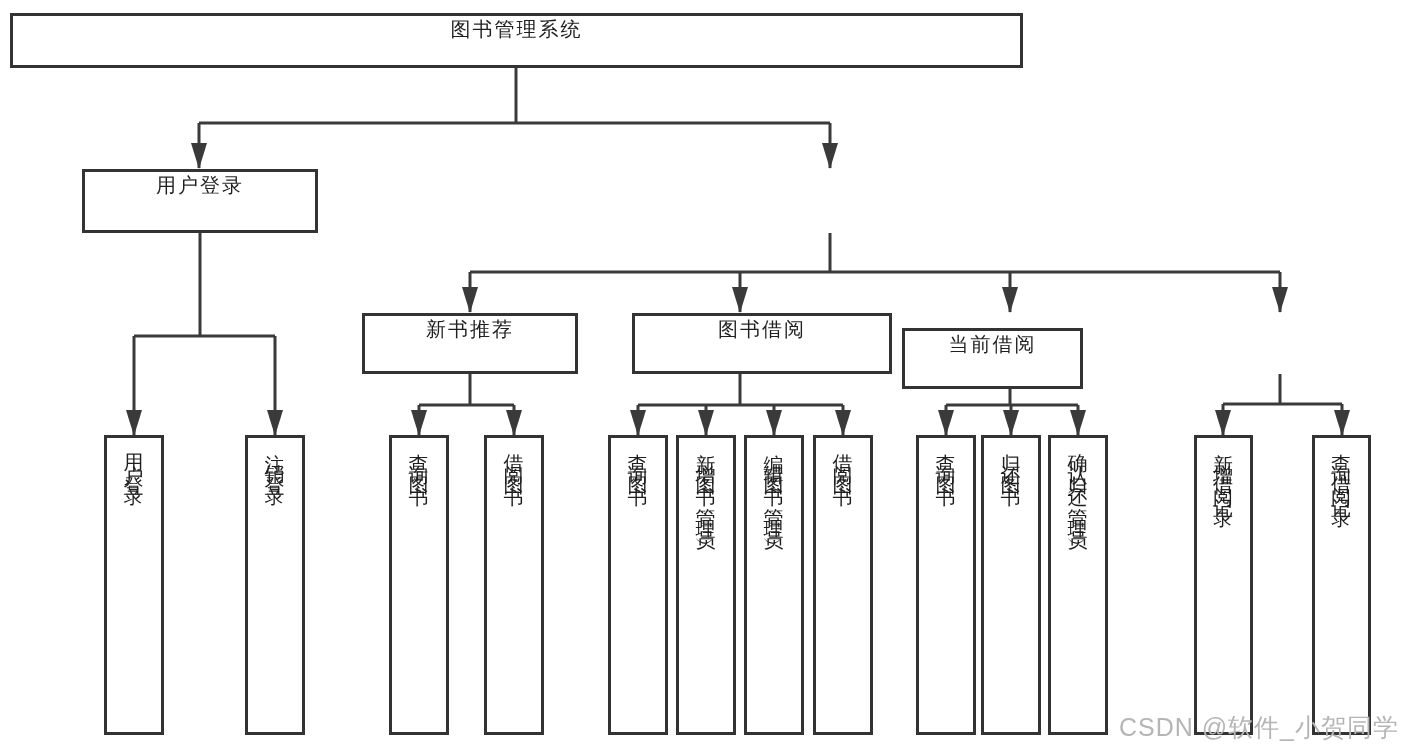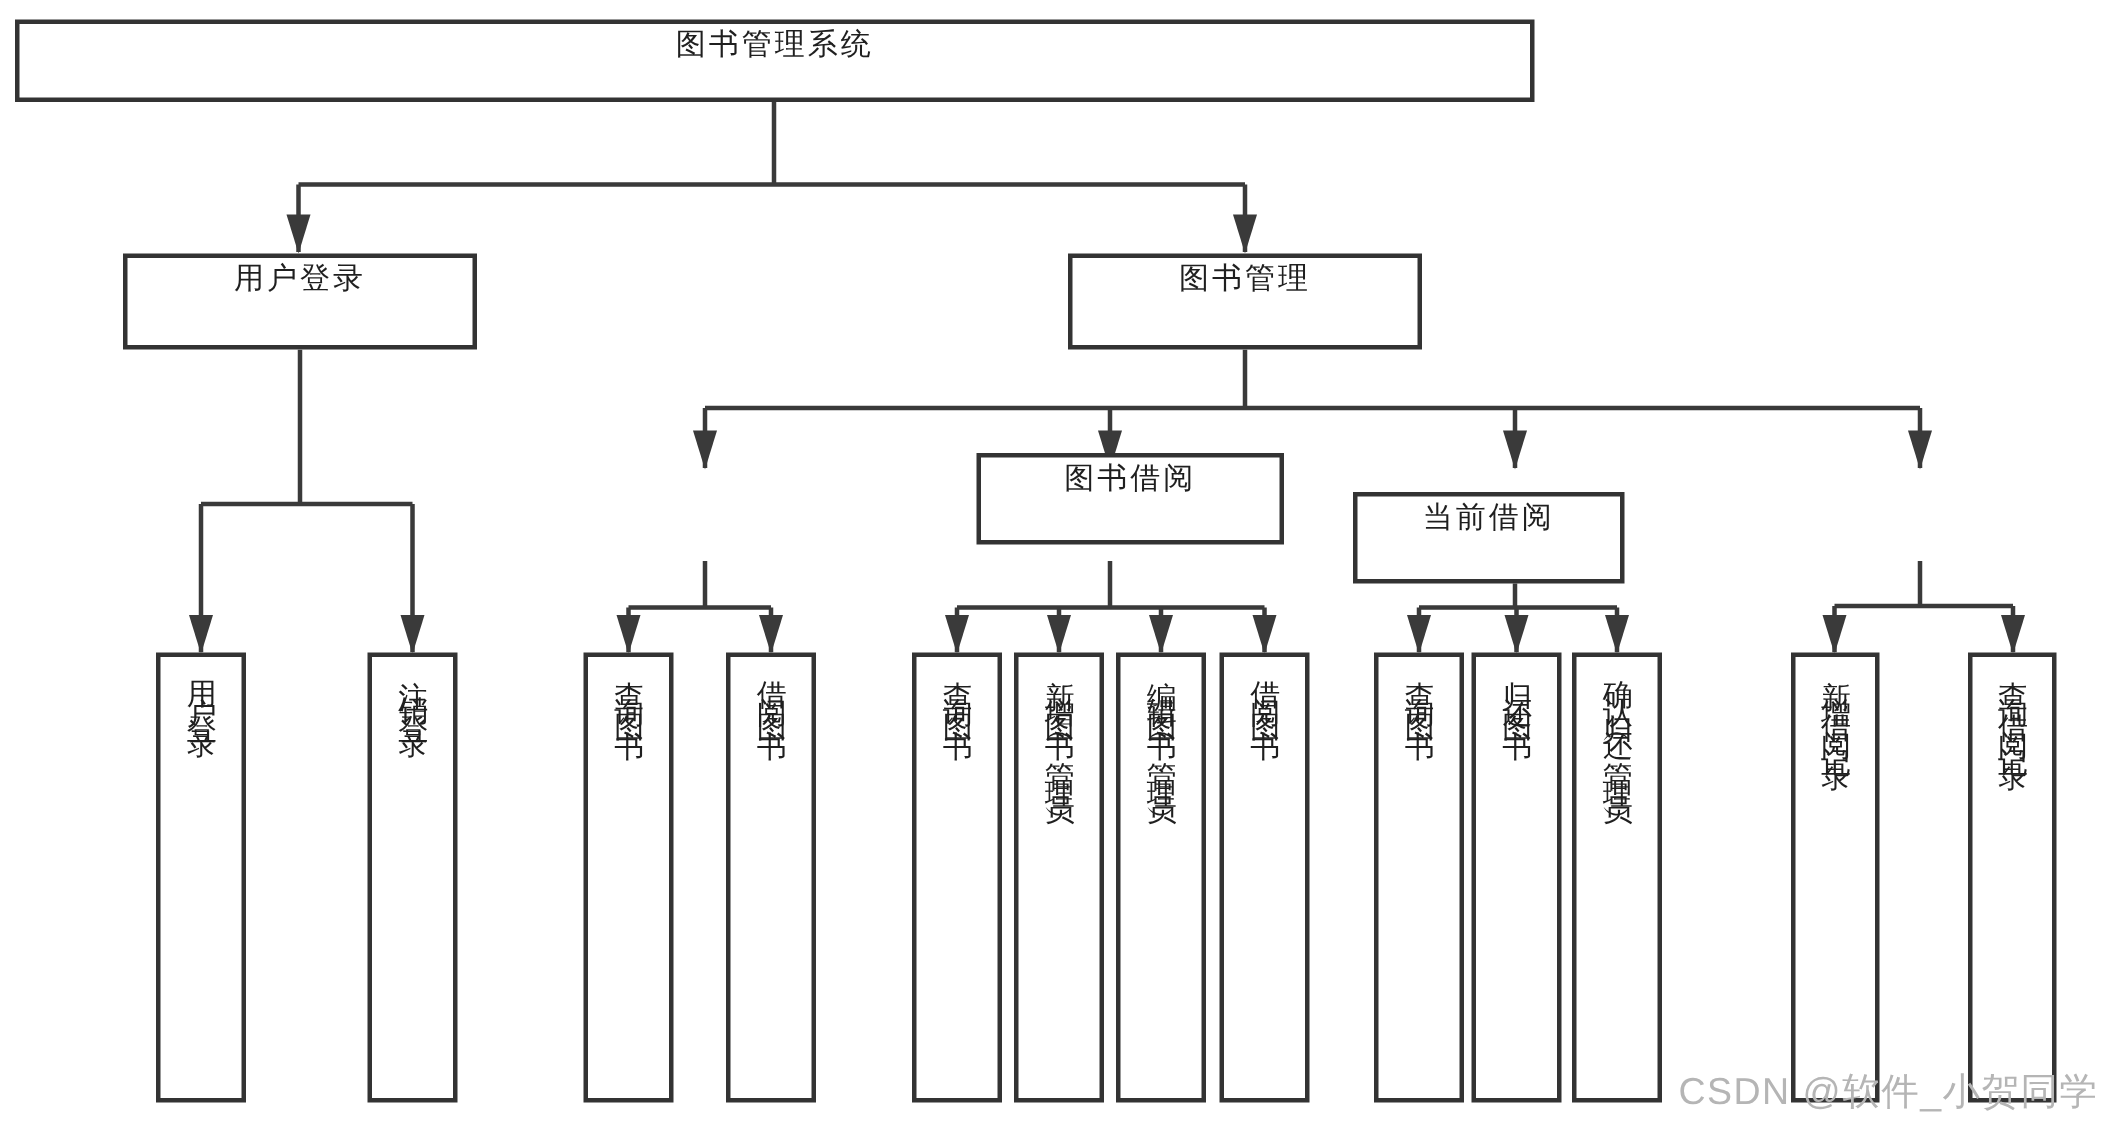--- a/index.html
+++ b/index.html
@@ -96,25 +96,25 @@
     </g>
   </svg>
 
   <div class="node" style="left:10px; top:13px; width:1013px; height:55px;">
     <span class="h-label">图书管理系统</span>
   </div>
 
   <div class="node" style="left:82px; top:169px; width:236px; height:64px;">
     <span class="h-label">用户登录</span>
   </div>
-  <div class="node" style="left:712px; top:169px; width:236px; height:64px;">
-    <span class="h-label">图书管理</span>
+
+  <div class="node" style="left:362px; top:313px; width:216px; height:61px;">
+    <span class="h-label">新书推荐</span>
   </div>
-
-  <div class="node" style="left:632px; top:302px; width:205px; height:61px;margin-left:19px;">
+  <div class="node" style="left:632px; top:313px; width:260px; height:61px;">
     <span class="h-label">图书借阅</span>
   </div>
   <div class="node" style="left:902px; top:328px; width:181px; height:61px;">
     <span class="h-label">当前借阅</span>
   </div>
 
   <div class="node" style="left:104px; top:435px; width:60px; height:300px;">
     <span class="v-label">用户登录</span>
   </div>
   <div class="node" style="left:245px; top:435px; width:60px; height:300px;">

